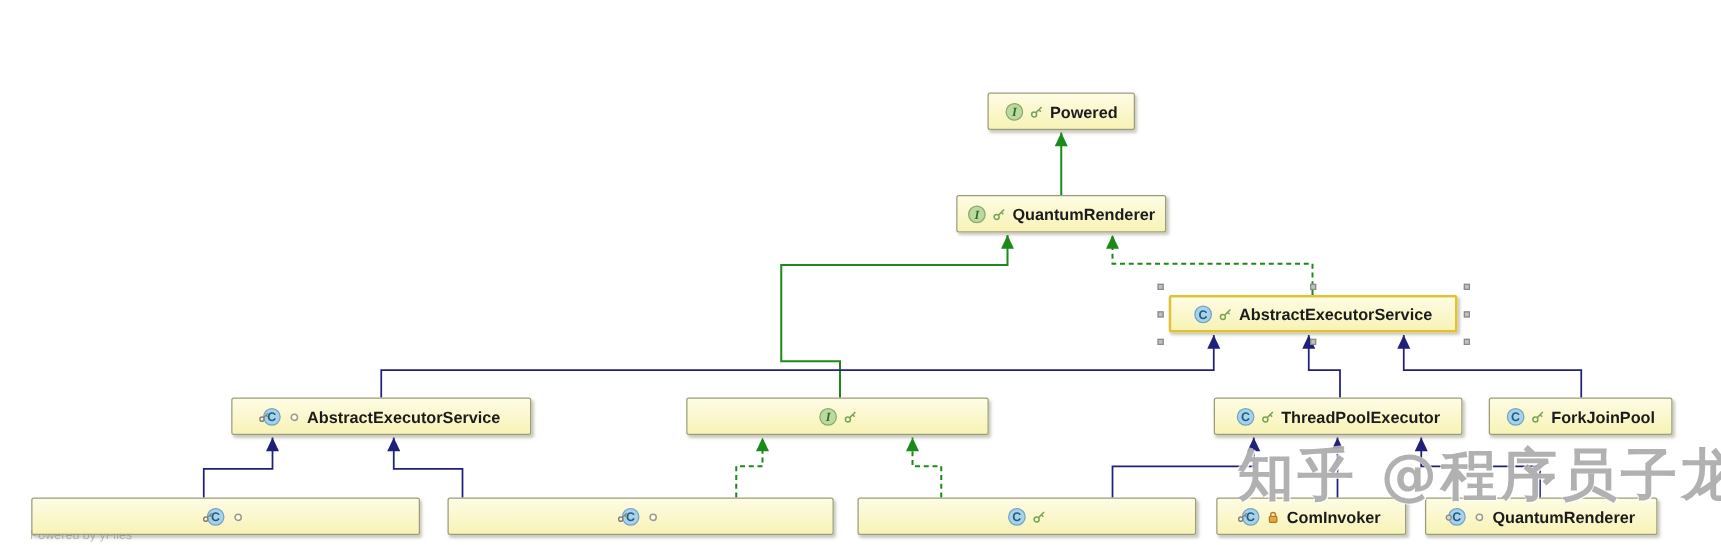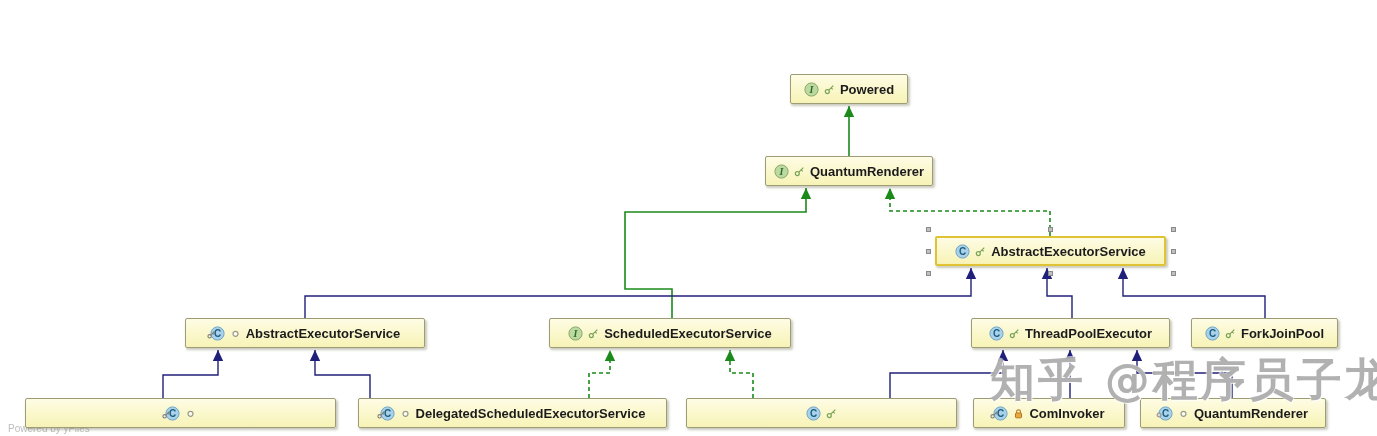--- a/index.html
+++ b/index.html
@@ -14,21 +14,21 @@
   .node .label{font-size:13px;font-weight:600;color:#1b1b1b;white-space:nowrap;}
   .icon-wrap{position:relative;display:inline-flex;flex:none;}
   .overlay-key{position:absolute;left:-3px;bottom:-2px;}
   .overlay-mark{position:absolute;left:-2px;top:-2px;}
   .handle{position:absolute;width:5px;height:5px;background:#c0c0c0;border:1px solid #8a8a8a;
           box-sizing:border-box;z-index:9;}
   #watermark{position:absolute;left:990px;top:350px;z-index:40;font-size:45px;font-weight:700;
              letter-spacing:3px;color:rgba(160,160,160,.82);white-space:nowrap;
              text-shadow:1px 1px 0 rgba(255,255,255,.9),-1px -1px 0 rgba(255,255,255,.6);
              font-family:"DejaVu Sans","Liberation Sans",sans-serif;}
-  #powered{position:absolute;left:8px;top:423px;z-index:5;font-size:10px;color:#bdbdbd;}
+  #powered{position:absolute;left:24px;top:423px;z-index:5;font-size:10px;color:#bdbdbd;}
 </style>
 </head>
 <body>
 
 <div id="canvas">
   <svg id="edge-layer">
       <polyline points="849,156 849,106" fill="none" stroke="#1b8a1b" stroke-width="1.6"></polyline>
       <polygon points="849,106 854.2,117 843.8,117" fill="#1b8a1b"></polygon>
       <polyline points="672,318 672,289 625,289 625,212 806,212 806,188" fill="none" stroke="#1b8a1b" stroke-width="1.6"></polyline>
       <polygon points="806,188 811.2,199 800.8,199" fill="#1b8a1b"></polygon>
@@ -143,21 +143,20 @@
           </svg>
         </span>
         <span class="icon-wrap">
           <svg width="11" height="11" viewBox="0 0 11 11">
             <g stroke="#79a356" stroke-width="1.2" fill="none">
               <circle cx="3.3" cy="7.6" r="2"></circle>
               <path d="M4.8 6.1 L9.3 1.6 M7.1 3.8 L8.7 5.4"></path>
             </g>
           </svg>
         </span>
-        <span class="label">ScheduledExecutorService</span>
       </div>
       <div class="node" style="left: 971px; top: 318px; width: 199px; height: 30px;">
         <span class="icon-wrap">
           <svg width="15" height="15" viewBox="0 0 15 15">
             <circle cx="7.5" cy="7.5" r="6.6" fill="#a9d2ea" stroke="#71a5c4"></circle>
             <text x="7.5" y="11" text-anchor="middle" font-size="10" font-weight="bold" fill="#1c5f80" font-family="Liberation Sans,sans-serif">C</text>
           </svg>
         </span>
         <span class="icon-wrap">
           <svg width="11" height="11" viewBox="0 0 11 11">
@@ -216,21 +215,20 @@
                 <circle cx="2.6" cy="6.3" r="1.7"></circle>
                 <path d="M3.8 5.1 L7.4 1.5 M5.8 3.1 L7.1 4.4"></path>
               </g>
             </svg></span>
         </span>
         <span class="icon-wrap">
           <svg width="11" height="11" viewBox="0 0 11 11">
             <circle cx="5.5" cy="5.8" r="2.5" fill="#fcfcf2" stroke="#9a9a8a" stroke-width="1.2"></circle>
           </svg>
         </span>
-        <span class="label">DelegatedScheduledExecutorService</span>
       </div>
       <div class="node" style="left: 686px; top: 398px; width: 271px; height: 30px;">
         <span class="icon-wrap">
           <svg width="15" height="15" viewBox="0 0 15 15">
             <circle cx="7.5" cy="7.5" r="6.6" fill="#a9d2ea" stroke="#71a5c4"></circle>
             <text x="7.5" y="11" text-anchor="middle" font-size="10" font-weight="bold" fill="#1c5f80" font-family="Liberation Sans,sans-serif">C</text>
           </svg>
         </span>
         <span class="icon-wrap">
           <svg width="11" height="11" viewBox="0 0 11 11">

